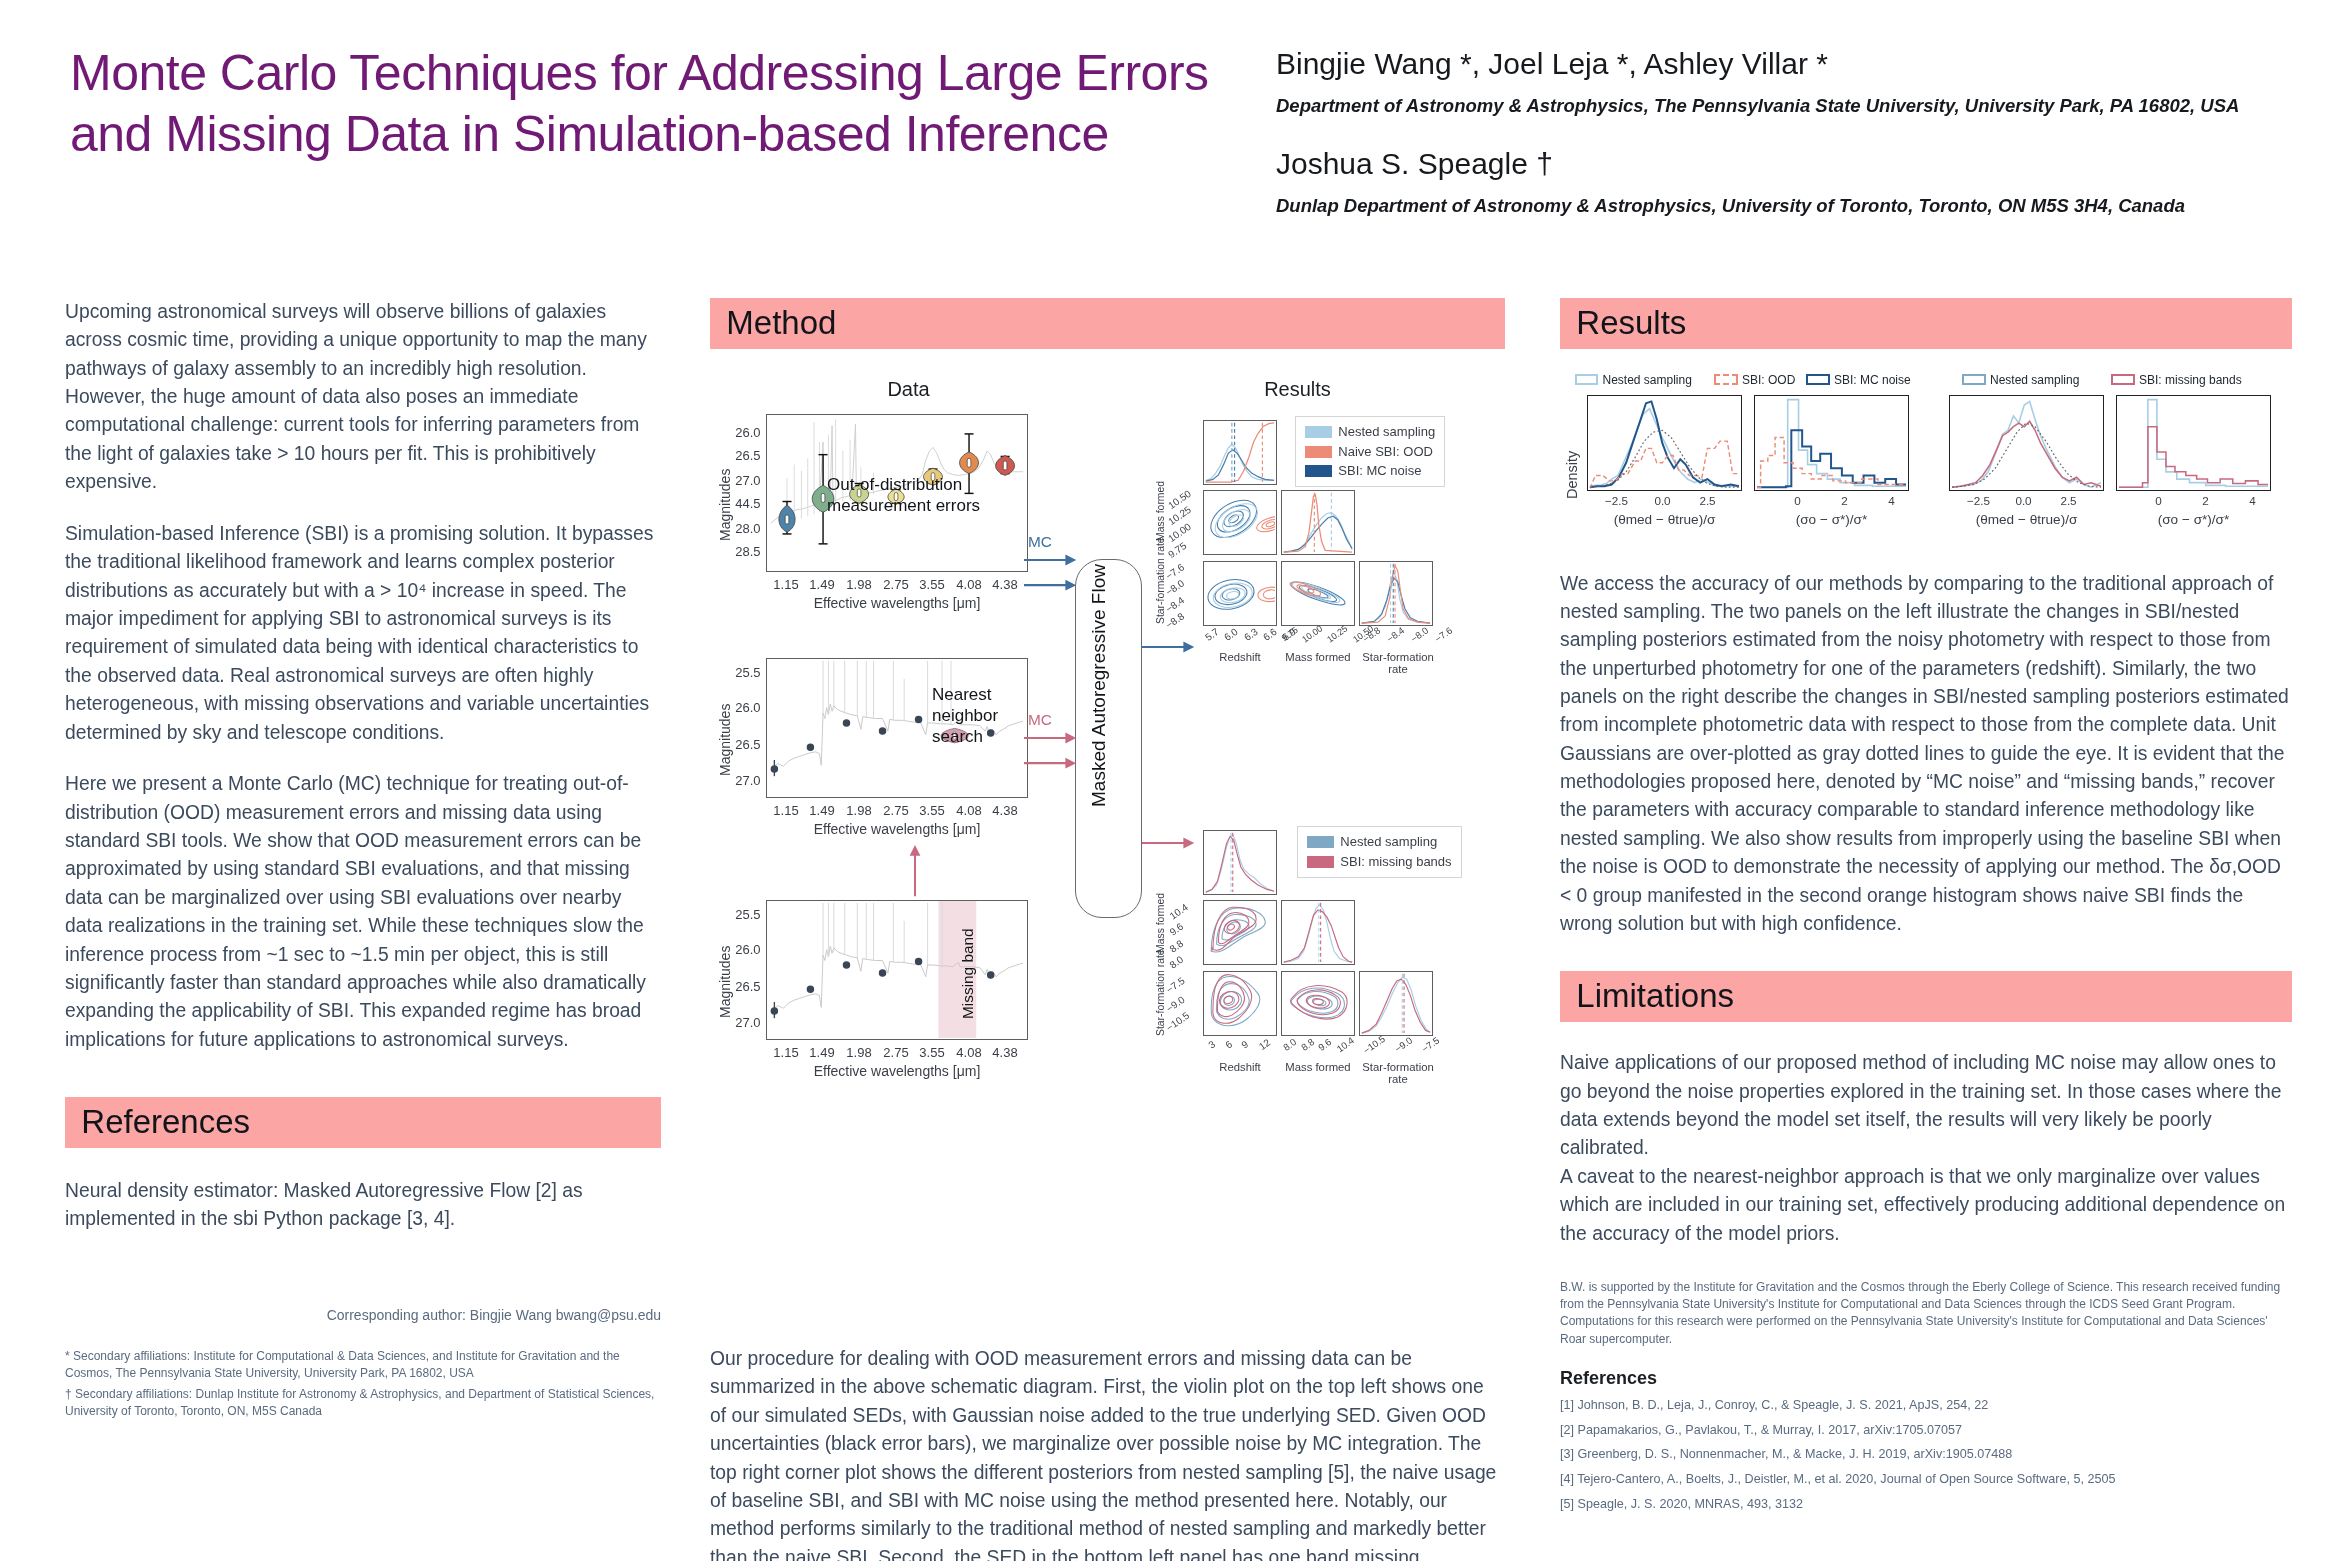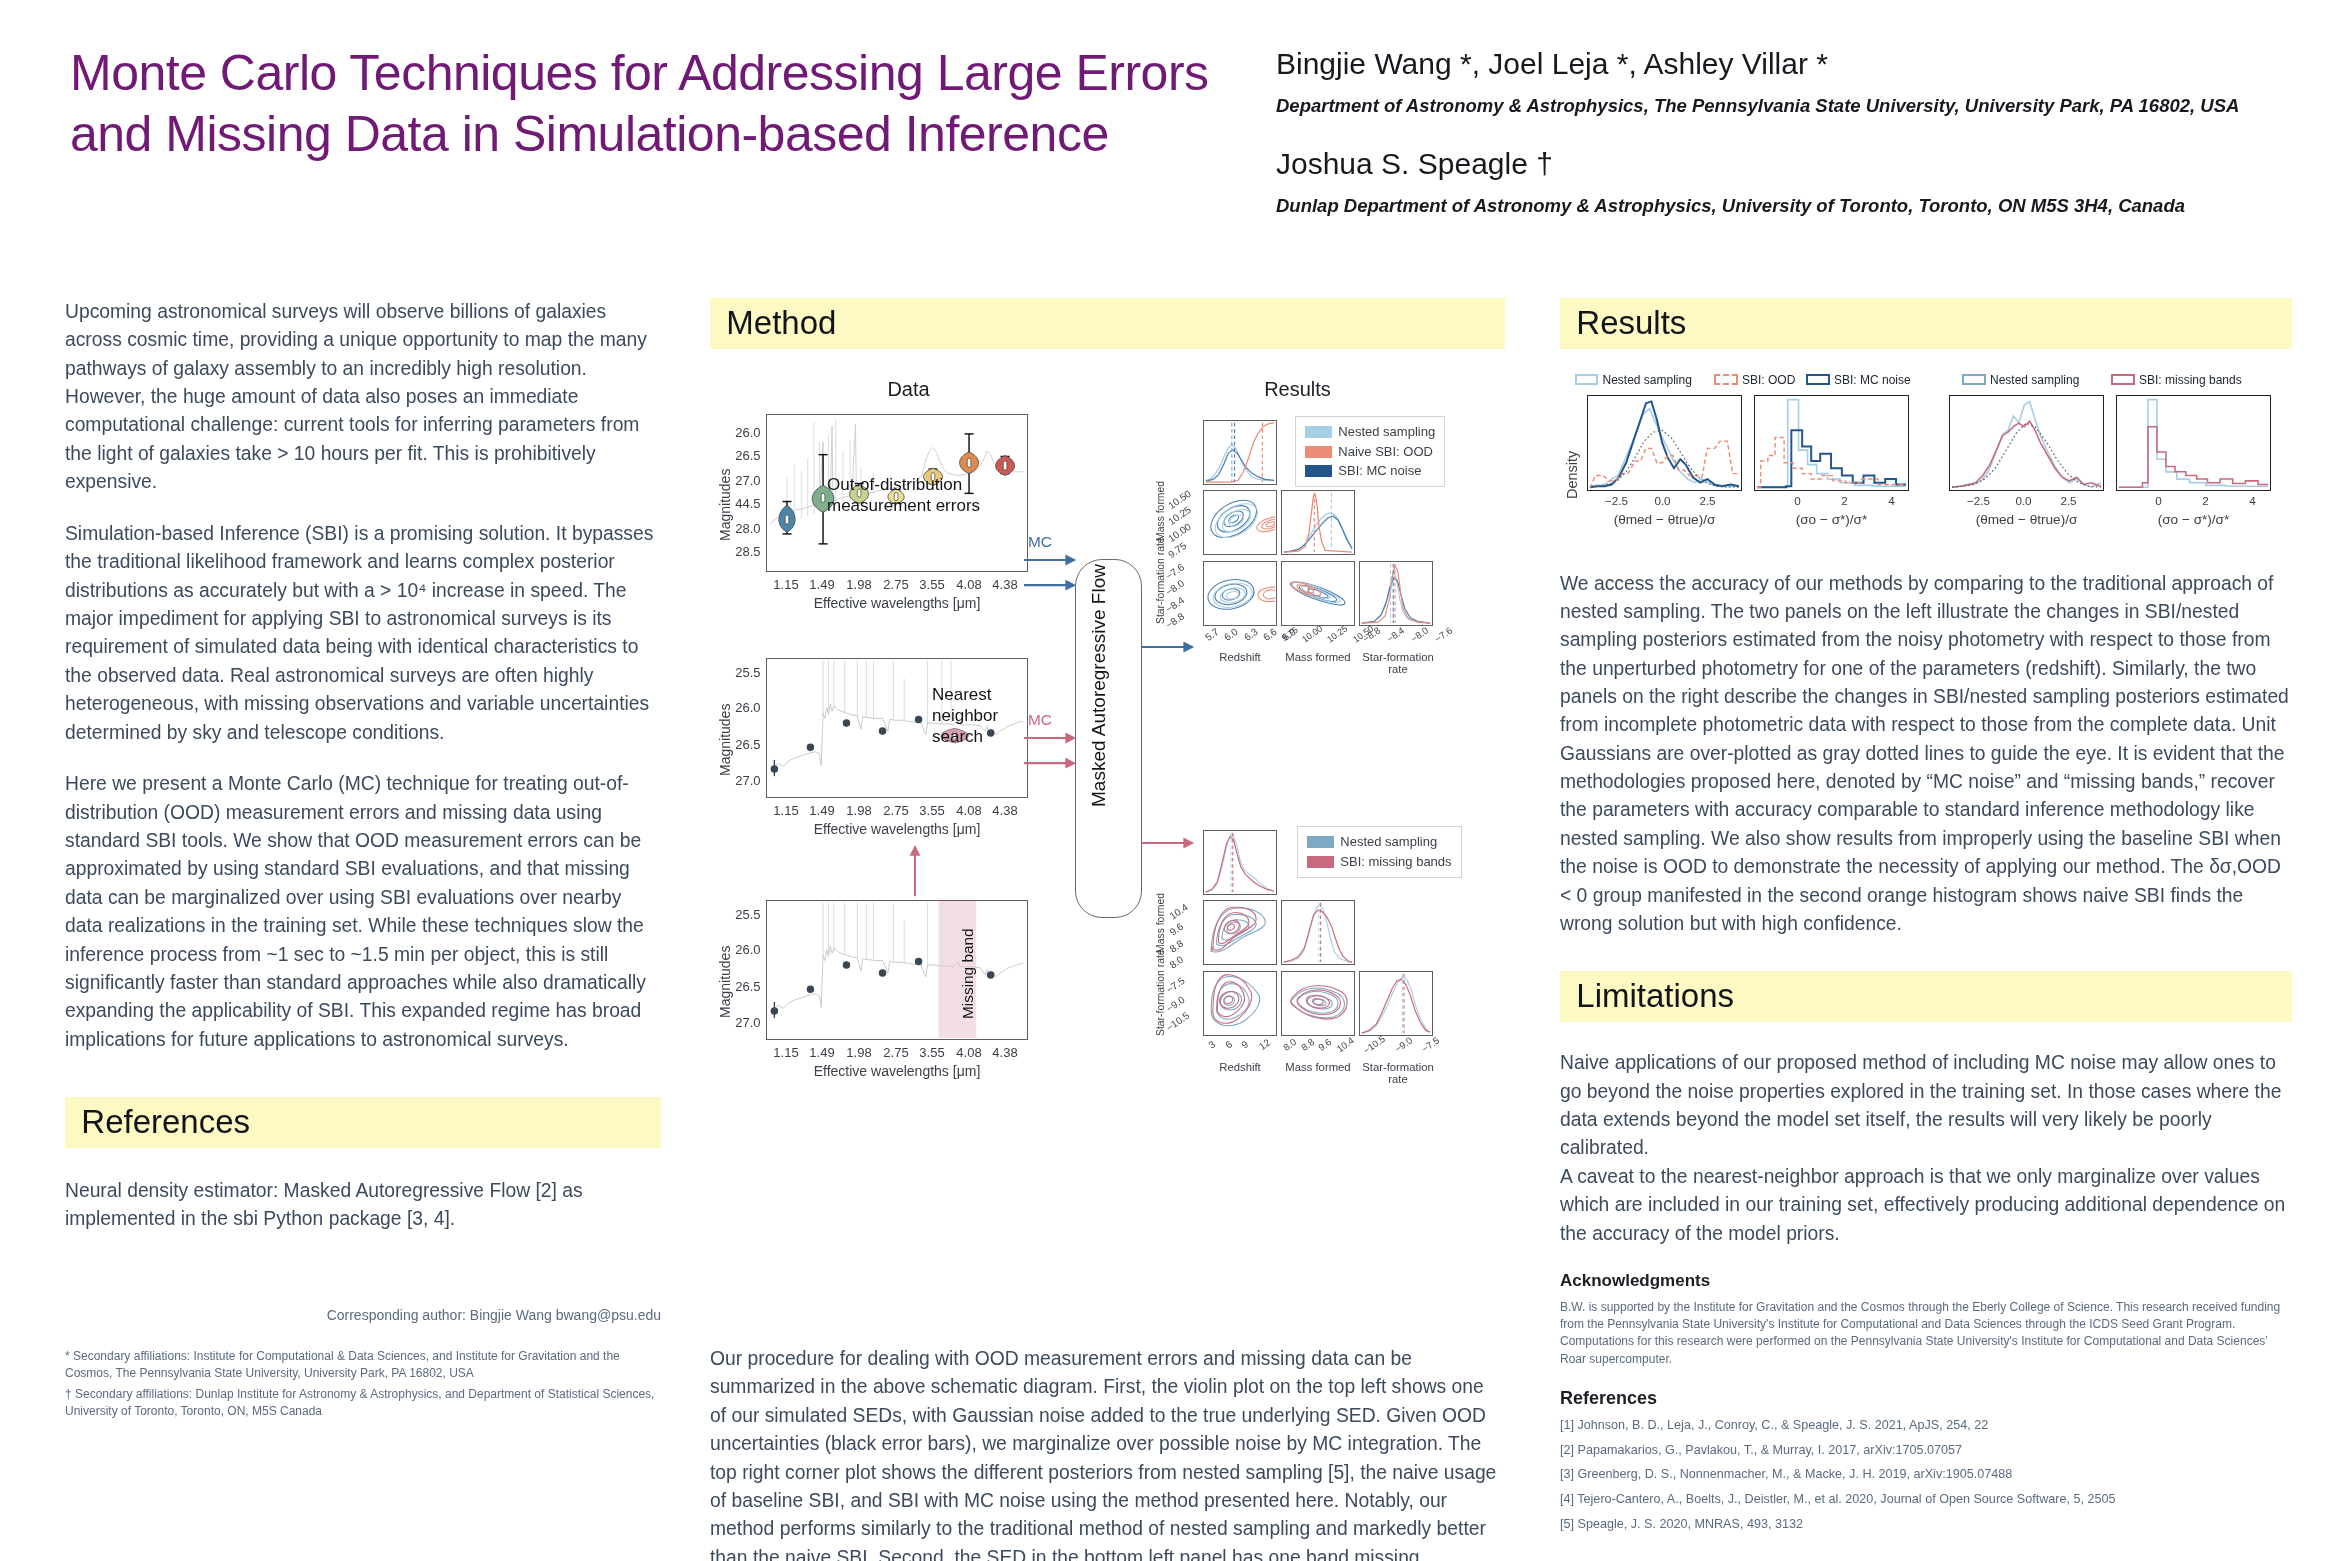--- a/index.html
+++ b/index.html
@@ -25,21 +25,21 @@
   .affil-line{font-size:18.5px;font-style:italic;font-weight:bold;color:#16191d;margin-top:11.7px;line-height:1.3;}
   .author-line2{font-size:30px;color:#16191d;line-height:1.25;margin-top:27px;}
 
   
   .col{position:absolute;top:298px;}
   .col-left{left:65px;width:596px;}
   .col-mid{left:710px;width:795px;}
   .col-right{left:1560px;width:732px;}
 
   .sec-head{
-    background:#fef9c3;color:#111418;
+    background:#fca5a5;color:#111418;
     font-size:33px;padding:8.1px 0 10px 16.3px;
     line-height:1.0;
   }
   .body-text{font-size:19.3px;line-height:1.47;color:#3c4a5e;}
   .body-text p{margin:0 0 23.5px 0;}
   .body-text p:last-child{margin-bottom:0;}
   .small-note{font-size:14px;line-height:1.42;color:#5a6b80;text-align:right;}
   .tiny-note{font-size:12px;line-height:1.45;color:#5a6b80;}
 
   
@@ -698,21 +698,20 @@
     <div style="height:33px"></div>
 
     <div class="sec-head">Limitations</div>
     <div class="body-text" style="margin-top:27px">
       <p style="margin-bottom:0">Naive applications of our proposed method of including MC noise may allow ones to go beyond the noise properties explored in the training set. In those cases where the data extends beyond the model set itself, the results will very likely be poorly calibrated.</p>
       <p>A caveat to the nearest-neighbor approach is that we only marginalize over values which are included in our training set, effectively producing additional dependence on the accuracy of the model priors.</p>
     </div>
 
     <div style="height:23.5px"></div>
 
-    <div style="font-size:17px;color:#1b1f24;font-weight:bold;">Acknowledgments</div>
     <div class="tiny-note" style="margin-top:7.2px">B.W. is supported by the Institute for Gravitation and the Cosmos through the Eberly College of Science. This research received funding from the Pennsylvania State University's Institute for Computational and Data Sciences through the ICDS Seed Grant Program. Computations for this research were performed on the Pennsylvania State University's Institute for Computational and Data Sciences' Roar supercomputer.</div>
 
     <div style="height:20px"></div>
 
     <div style="font-size:18px;color:#1b1f24;font-weight:bold;">References</div>
     <div style="margin-top:7.2px">
       <div class="tiny-note" style="font-size:12.6px;margin-bottom:6.3px;">[1] Johnson, B. D., Leja, J., Conroy, C., &amp; Speagle, J. S. 2021, ApJS, 254, 22</div>
       <div class="tiny-note" style="font-size:12.6px;margin-bottom:6.3px;">[2] Papamakarios, G., Pavlakou, T., &amp; Murray, I. 2017, arXiv:1705.07057</div>
       <div class="tiny-note" style="font-size:12.6px;margin-bottom:6.3px;">[3] Greenberg, D. S., Nonnenmacher, M., &amp; Macke, J. H. 2019, arXiv:1905.07488</div>
       <div class="tiny-note" style="font-size:12.6px;margin-bottom:6.3px;">[4] Tejero-Cantero, A., Boelts, J., Deistler, M., et al. 2020, Journal of Open Source Software, 5, 2505</div>

